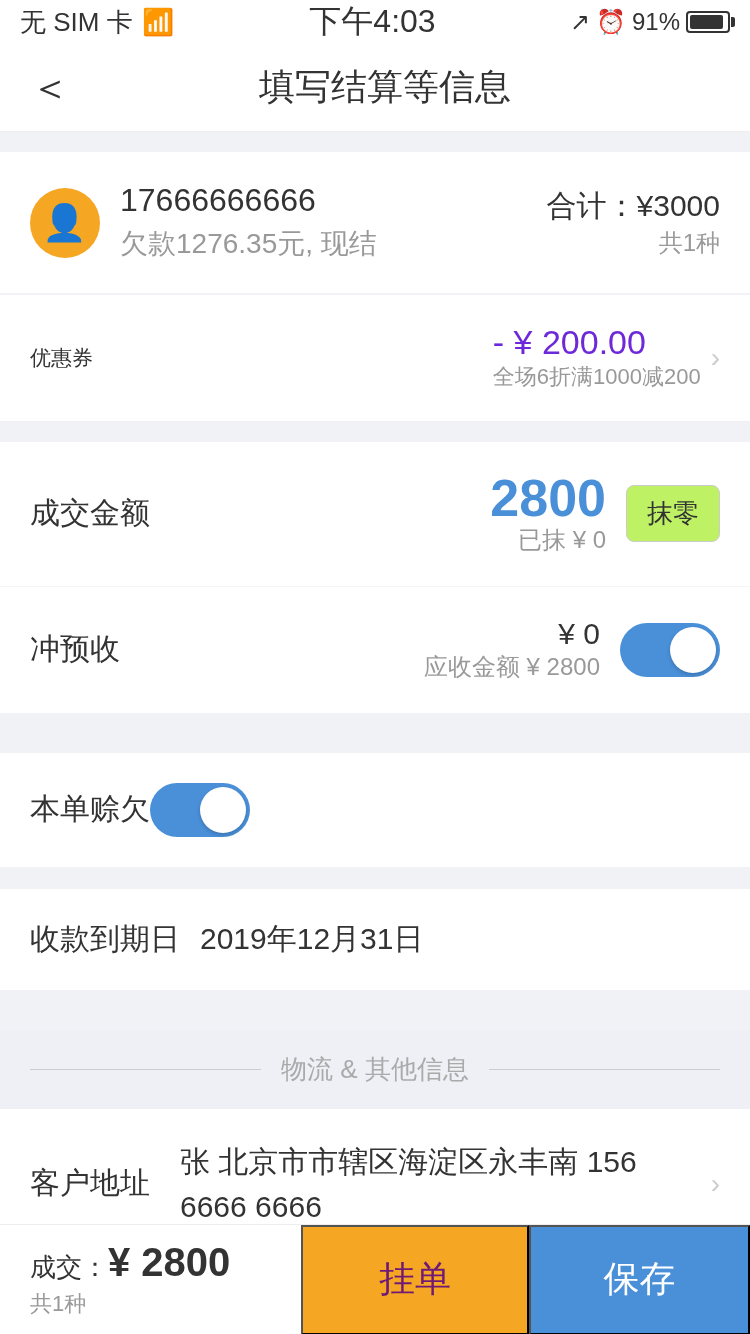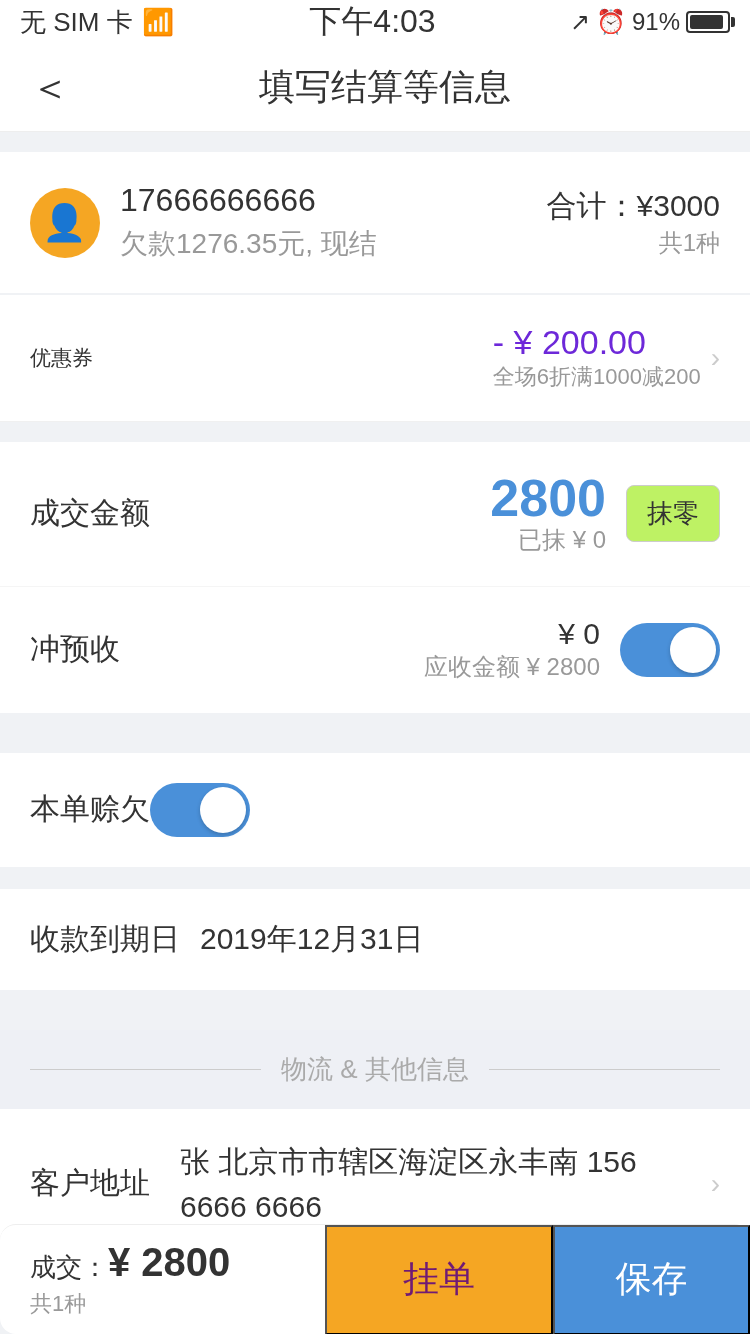--- a/index.html
+++ b/index.html
@@ -211,42 +211,41 @@
     .bottom-bar {
       position: fixed;
       bottom: 0;
       left: 0;
       width: 750px;
       height: 110px;
       background: #fff;
       display: flex;
       align-items: center;
       border-top: 1px solid #eee;
-      border-radius: 16px;
     }
     .bottom-info {
       flex: 1;
       padding: 0 30px;
     }
     .bottom-deal { font-size: 26px; color: #333; }
     .bottom-count { font-size: 22px; color: #999; margin-top: 4px; }
     .btn-pending {
       width: 228px;
       height: 110px;
       background: #f5a623;
       display: flex;
       align-items: center;
       justify-content: center;
       font-size: 36px;
       color: #701a75;
       cursor: pointer;
       font-weight: 400;
     }
     .btn-save {
-      width: 197px;
+      width: 221px;
       height: 110px;
       background: #4a90d9;
       display: flex;
       align-items: center;
       justify-content: center;
       font-size: 36px;
       color: #fff;
       cursor: pointer;
       font-weight: 500;
     }

